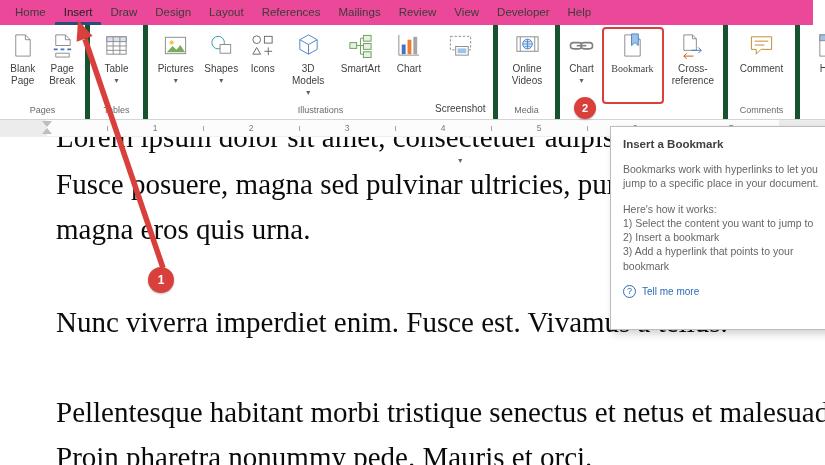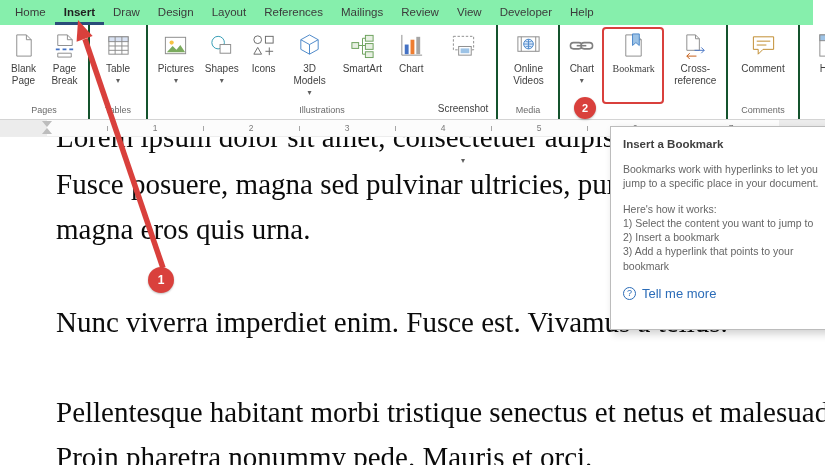--- a/index.html
+++ b/index.html
@@ -2,27 +2,27 @@
 <html style="--accent: #d9403c;"><head>
 <meta charset="utf-8">
 <style>
   :root{ --accent:#d9403c; }
   *{margin:0;padding:0;box-sizing:border-box;}
   html,body{width:825px;height:465px;overflow:hidden;}
   body{font-family:"Liberation Sans",sans-serif;background:#fff;}
   .page{position:relative;width:825px;height:465px;overflow:hidden;background:#fff;}
 
   
-  .menubar{position:absolute;left:0;top:0;right:12px;height:25px;background:#86efac;display:flex;align-items:stretch;padding-left:6px;z-index:3;}
+  .menubar{position:absolute;left:0;top:0;right:12px;height:25px;background:#ec4899;display:flex;align-items:stretch;padding-left:6px;z-index:3;}
   .tab{font-size:11.5px;color:#3b3b3b;padding:6px 9px 2px;border-bottom:3px solid transparent;cursor:default;white-space:nowrap;}
-  .tab.active{color:#1f1f1f;border-bottom-color:#2a4d79;font-weight:bold;}
+  .tab.active{color:#1f1f1f;border-bottom-color:#2a4d79;font-weight:normal;}
 
   
   .ribbon{position:absolute;left:0;top:25px;right:0;height:95px;background:#fff;border-bottom:1px solid #d4d4d4;display:flex;z-index:2;}
-  .rgroup{display:flex;flex-direction:column;border-right:2px solid #14532d;flex:0 0 auto;}
+  .rgroup{display:flex;flex-direction:column;border-right:5px solid #14532d;flex:0 0 auto;}
   .rbtns{flex:1;display:flex;align-items:flex-start;padding:3px 3px 0;}
   .rbtn{display:flex;flex-direction:column;align-items:center;padding-top:4px;height:72px;border-radius:2px;}
   .icon{width:27px;height:27px;display:block;flex:0 0 auphase;}
   .icon svg{width:27px;height:27px;display:block;}
   .rlabel{font-size:10px;color:#3f3f3f;text-align:center;line-height:1.18;margin-top:4px;}
   .chev{font-size:8px;color:#5f5f5f;line-height:1;margin-top:2px;}
   .rgroup-label{height:17px;font-size:9px;color:#6a6a6a;text-align:center;padding-top:3px;white-space:nowrap;}
 
   .w42{width:42px;} .w44{width:44px;} .w40{width:40px;} .w48{width:48px;}
   .w52{width:52px;} .w54{width:54px;} .w58{width:76px;font-family:Liberation Serif, serif;} .w60{width:60px;gap:40px;} .w62{width:62px;} .w66{width:66px;}
@@ -45,21 +45,21 @@
 
   
   .tooltip{position:absolute;left:610px;top:126px;width:230px;min-height:204px;background:#fff;
     border:1px solid #bcbcbc;box-shadow:3px 4px 8px rgba(0,0,0,.18);z-index:5;padding:10px 12px 12px;
     font-size:10.5px;color:#666;line-height:1.35;}
   .tt-title{font-size:11.5px;font-weight:bold;color:#404040;margin-bottom:9px;}
   .tt-intro{margin-bottom:12px;}
   .tt-steps{margin-bottom:12px;}
   .tt-link-row{display:flex;align-items:center;gap:6px;color:#2b6cb8;}
   .qicon{width:13px;height:13px;border:1px solid #2b6cb8;border-radius:50%;font-size:9px;line-height:11px;text-align:center;color:#2b6cb8;flex:0 0 auto;}
-  .tt-link{font-size:13px;color:#2b6cb8;text-decoration:none;text-align:right;}
+  .tt-link{font-size:10px;color:#2b6cb8;text-decoration:none;text-align:right;}
 
   
   .annotations{position:absolute;inset:0;z-index:10;pointer-events:none;}
   .hl-rect{position:absolute;left:602px;top:27px;width:62px;height:77px;border:2.5px solid var(--accent);border-radius:4px;}
   .badge{position:absolute;border-radius:50%;background:var(--accent);color:#fff;font-weight:bold;display:flex;align-items:center;justify-content:center;box-shadow:0 1px 2px rgba(0,0,0,.25);}
   .badge1{left:148px;top:267px;width:26px;height:26px;font-size:12px;}
   .badge2{left:574px;top:97px;width:22px;height:22px;font-size:11px;}
   .arrow-svg{position:absolute;left:0;top:0;}
 </style>
 </head>

